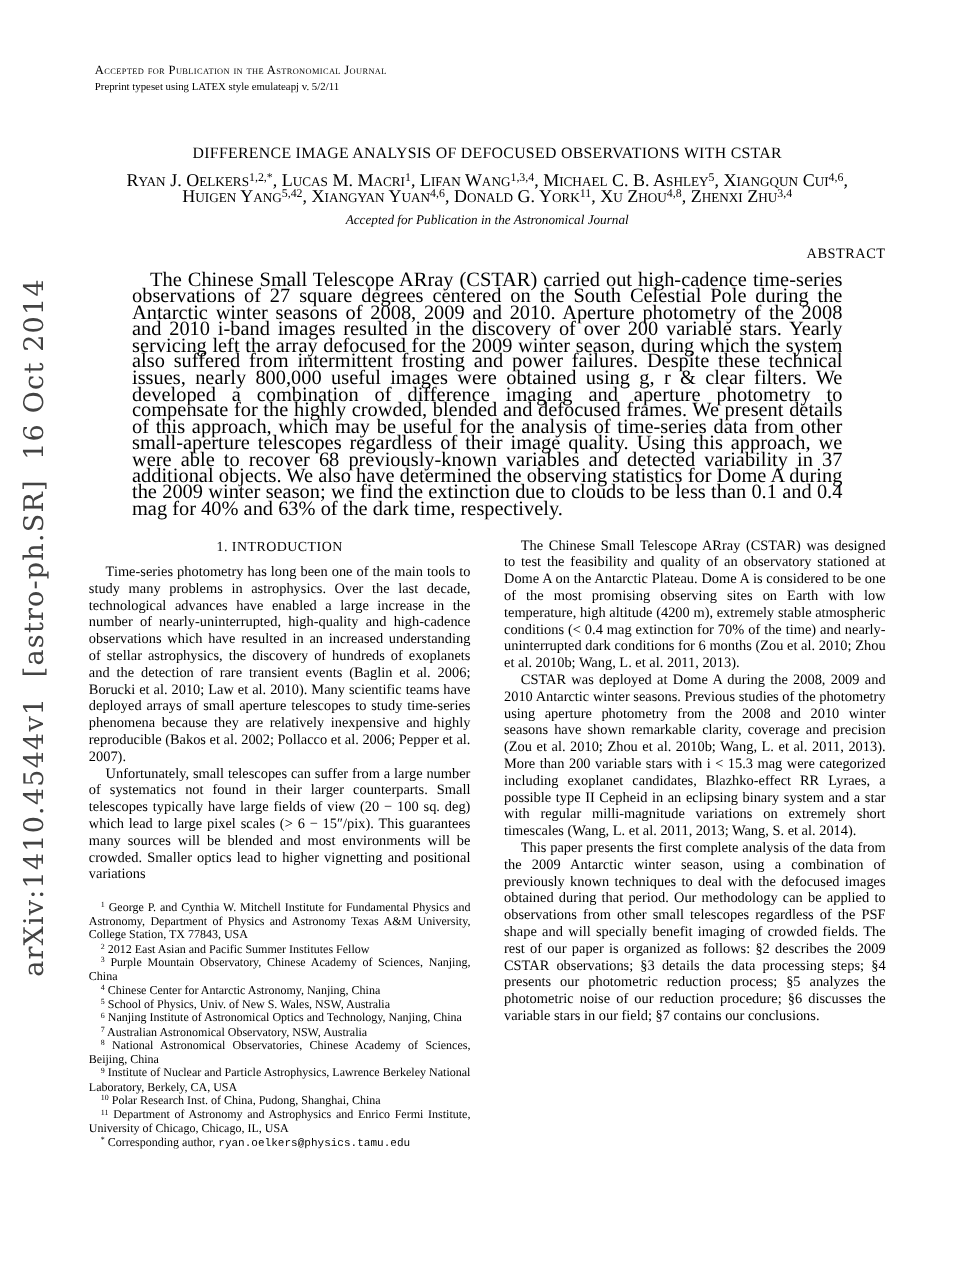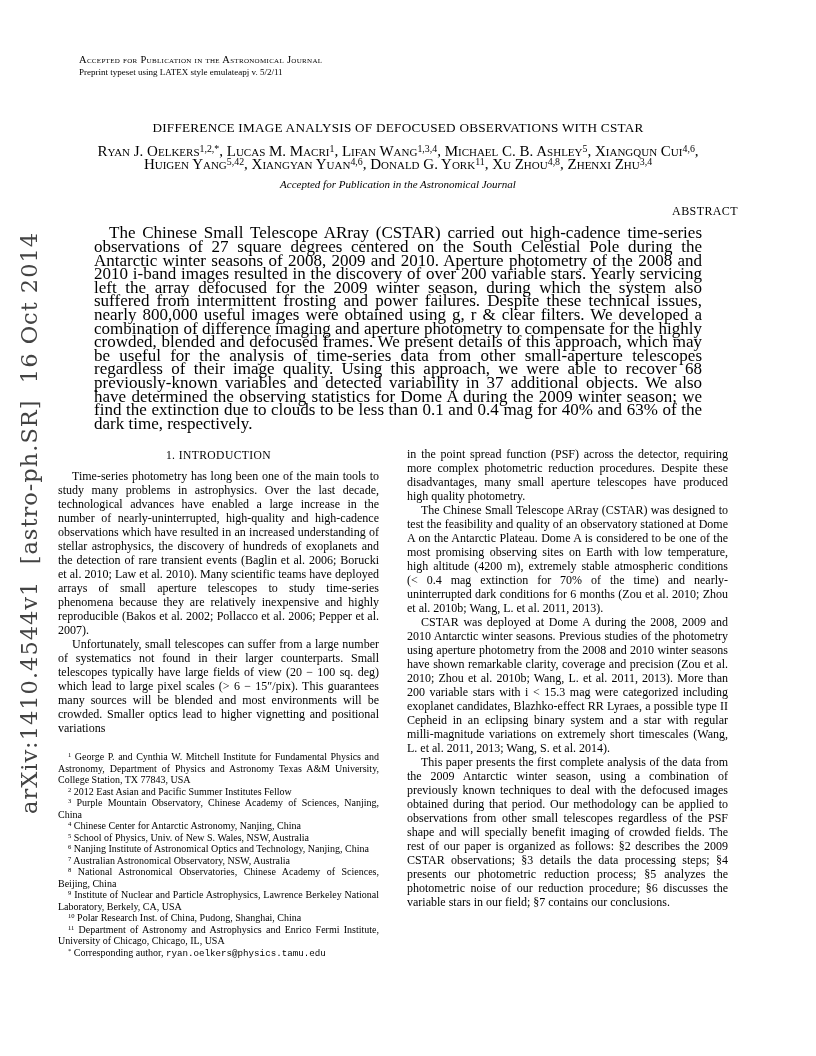--- a/index.html
+++ b/index.html
@@ -27,21 +27,21 @@
 
   
   .header { position: absolute; left: 79px; top: 54px; }
   .header-accepted {
     font-variant: small-caps;
     font-size: 10.5px;
     letter-spacing: 0.3px;
   }
   .header-preprint { font-size: 9px; margin-top: 2px; }
 
-  .main { padding: 120px 78px 0 58px; }
+  .main { padding: 120px 78px 0 74px; }
 
   .title {
     text-align: center;
     font-size: 13.2px;
     letter-spacing: 0.25px;
   }
 
   .authors {
     margin-top: 9px;
     text-align: center;
@@ -159,21 +159,20 @@
           <p class="footnote"><sup>7</sup> Australian Astronomical Observatory, NSW, Australia</p>
           <p class="footnote"><sup>8</sup> National Astronomical Observatories, Chinese Academy of Sciences, Beijing, China</p>
           <p class="footnote"><sup>9</sup> Institute of Nuclear and Particle Astrophysics, Lawrence Berkeley National Laboratory, Berkely, CA, USA</p>
           <p class="footnote"><sup>10</sup> Polar Research Inst. of China, Pudong, Shanghai, China</p>
           <p class="footnote"><sup>11</sup> Department of Astronomy and Astrophysics and Enrico Fermi Institute, University of Chicago, Chicago, IL, USA</p>
           <p class="footnote"><sup>*</sup> <span>Corresponding author, </span><span class="mono">ryan.oelkers@physics.tamu.edu</span></p>
         </div>
       </div>
 
       <div class="col">
-        <p class="body-par noindent">in the point spread function (PSF) across the detector, requiring more complex photometric reduction procedures. Despite these disadvantages, many small aperture telescopes have produced high quality photometry.</p>
         <p class="body-par">The Chinese Small Telescope ARray (CSTAR) was designed to test the feasibility and quality of an observatory stationed at Dome A on the Antarctic Plateau. Dome A is considered to be one of the most promising observing sites on Earth with low temperature, high altitude (4200 m), extremely stable atmospheric conditions (&lt; 0.4 mag extinction for 70% of the time) and nearly-uninterrupted dark conditions for 6 months (Zou et al. 2010; Zhou et al. 2010b; Wang, L. et al. 2011, 2013).</p>
         <p class="body-par">CSTAR was deployed at Dome A during the 2008, 2009 and 2010 Antarctic winter seasons. Previous studies of the photometry using aperture photometry from the 2008 and 2010 winter seasons have shown remarkable clarity, coverage and precision (Zou et al. 2010; Zhou et al. 2010b; Wang, L. et al. 2011, 2013). More than 200 variable stars with i &lt; 15.3 mag were categorized including exoplanet candidates, Blazhko-effect RR Lyraes, a possible type II Cepheid in an eclipsing binary system and a star with regular milli-magnitude variations on extremely short timescales (Wang, L. et al. 2011, 2013; Wang, S. et al. 2014).</p>
         <p class="body-par">This paper presents the first complete analysis of the data from the 2009 Antarctic winter season, using a combination of previously known techniques to deal with the defocused images obtained during that period. Our methodology can be applied to observations from other small telescopes regardless of the PSF shape and will specially benefit imaging of crowded fields. The rest of our paper is organized as follows: §2 describes the 2009 CSTAR observations; §3 details the data processing steps; §4 presents our photometric reduction process; §5 analyzes the photometric noise of our reduction procedure; §6 discusses the variable stars in our field; §7 contains our conclusions.</p>
       </div>
 
     </div>
   </div>
 </div>
 
 </body></html>

